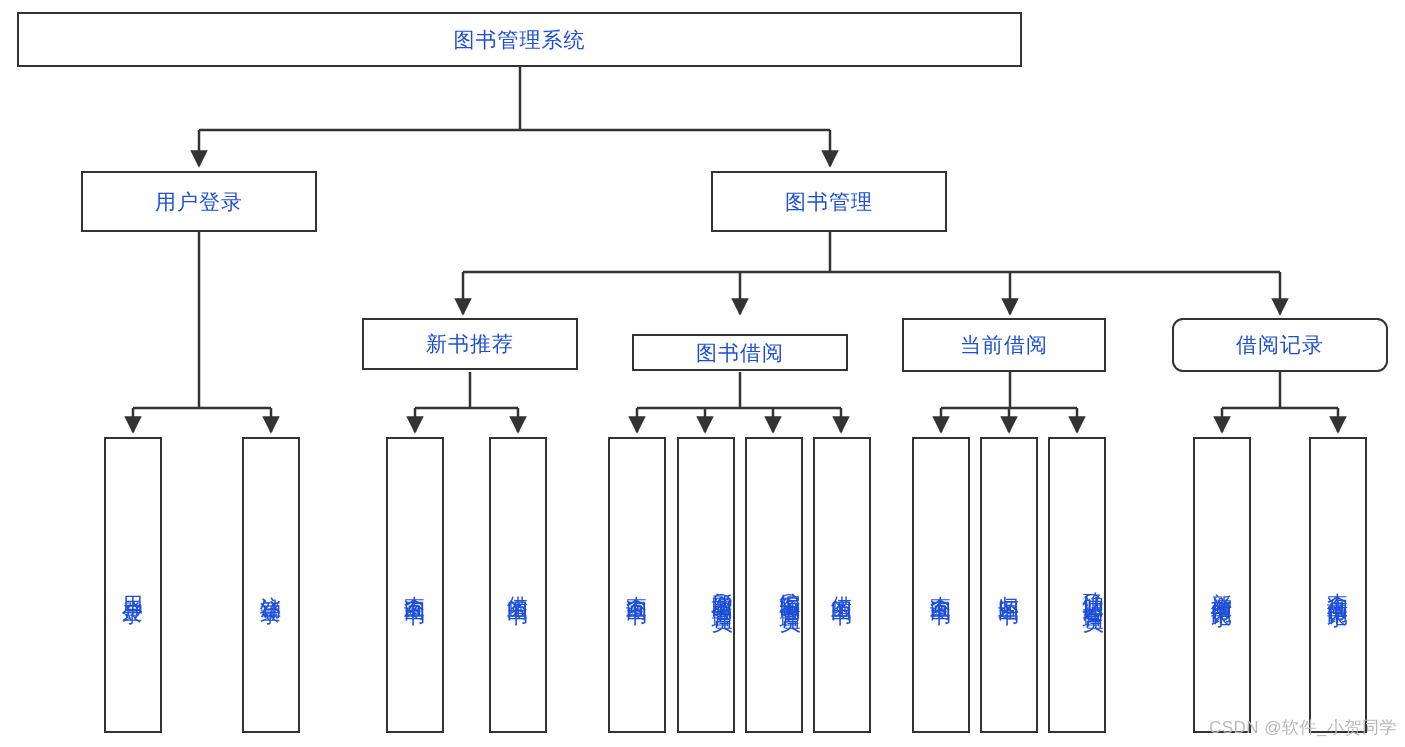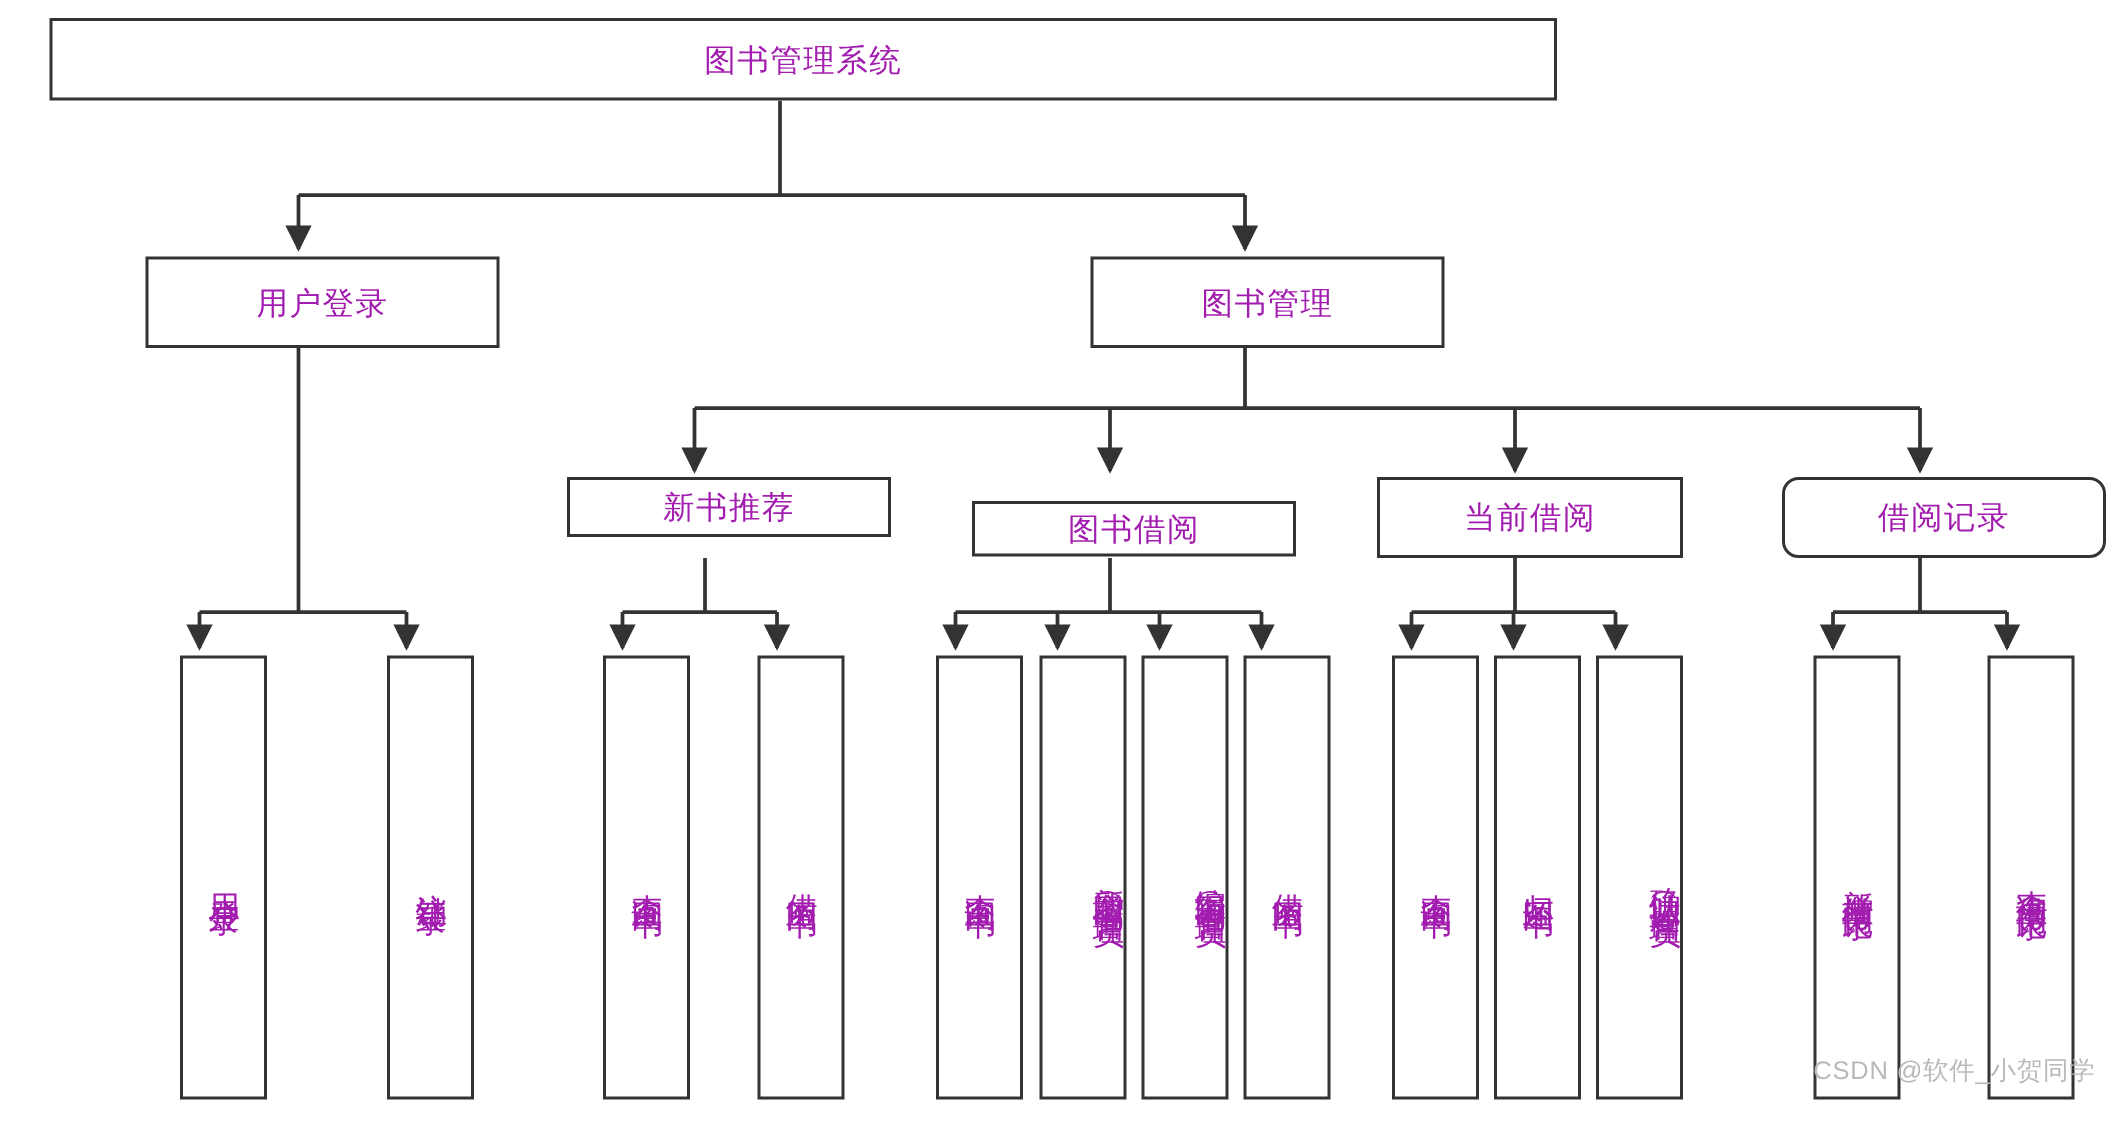--- a/index.html
+++ b/index.html
@@ -22,22 +22,21 @@
     height: 747px;
   }
   .node {
     position: absolute;
     box-sizing: border-box;
     border: 2.5px solid #333333;
     background: #ffffff;
     display: flex;
     align-items: center;
     justify-content: center;
-    color: #a21caf;
-    margin-left: 16px;
+    color: #1d4ed8;
   }
   .node.horizontal {
     font-size: 21px;
     letter-spacing: 1px;
   }
   .node.vertical {
     writing-mode: vertical-rl;
     text-orientation: upright;
     font-size: 21px;
     letter-spacing: 3px;
@@ -54,21 +53,21 @@
   .node.vertical.top-aligned {
     align-items: flex-start;
   }
   .node.vertical.centered {
     align-items: center;
     padding-top: 0;
   }
   #watermark {
     position: absolute;
     right: 8px;
-    bottom: 22px;
+    bottom: 8px;
     font-size: 17px;
     color: #b9b9b9;
     letter-spacing: 0.5px;
     white-space: nowrap;
     pointer-events: none;
   }
 </style>
 </head>
 <body>
 
@@ -123,21 +122,21 @@
       <path d="M 1338 408 L 1338 432" marker-end="url(#arrow)"></path>
     </g>
   </svg>
 
   <div class="node horizontal" style="left:17px; top:12px; width:1005px; height:55px;">图书管理系统</div>
 
   <div class="node horizontal" style="left:81px; top:171px; width:236px; height:61px;">用户登录</div>
 
   <div class="node horizontal" style="left:711px; top:171px; width:236px; height:61px;">图书管理</div>
 
-  <div class="node horizontal" style="left:362px; top:318px; width:216px; height:40px;">新书推荐</div>
+  <div class="node horizontal" style="left:362px; top:318px; width:216px; height:52px;">新书推荐</div>
 
   <div class="node horizontal" style="left:632px; top:334px; width:216px; height:37px;">图书借阅</div>
 
   <div class="node horizontal" style="left:902px; top:318px; width:204px; height:54px;">当前借阅</div>
 
   <div class="node horizontal" style="left:1172px; top:318px; width:216px; height:54px;border-radius:11px;">借阅记录</div>
 
   <div class="node vertical centered" style="left:104px; top:437px; width:58px; height:296px;">
     <span class="vlabel">用户登录</span>
   </div>

